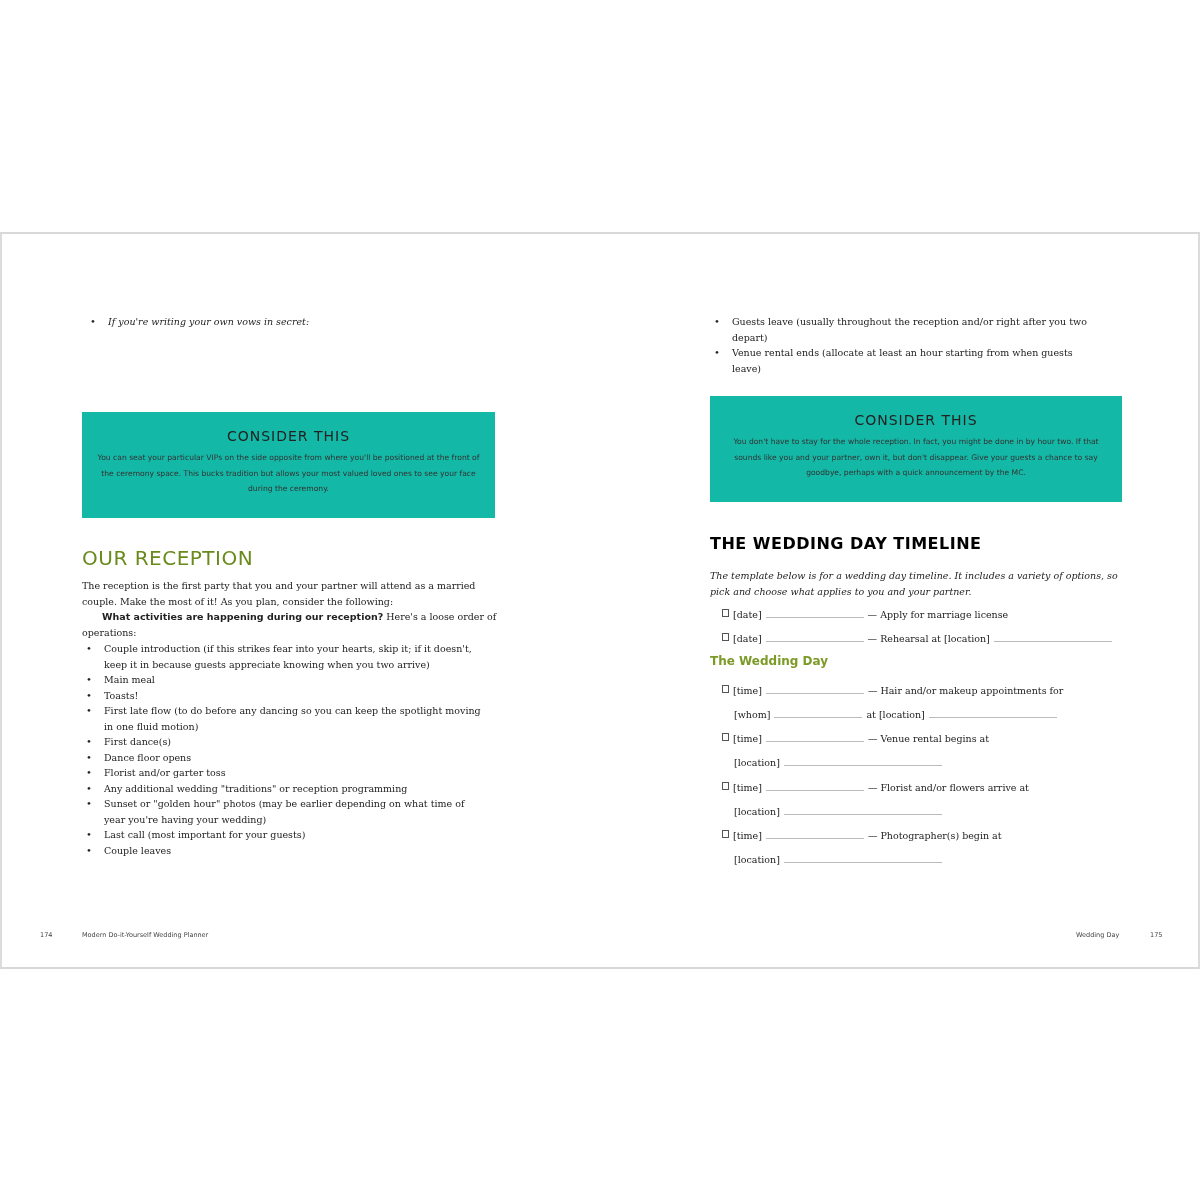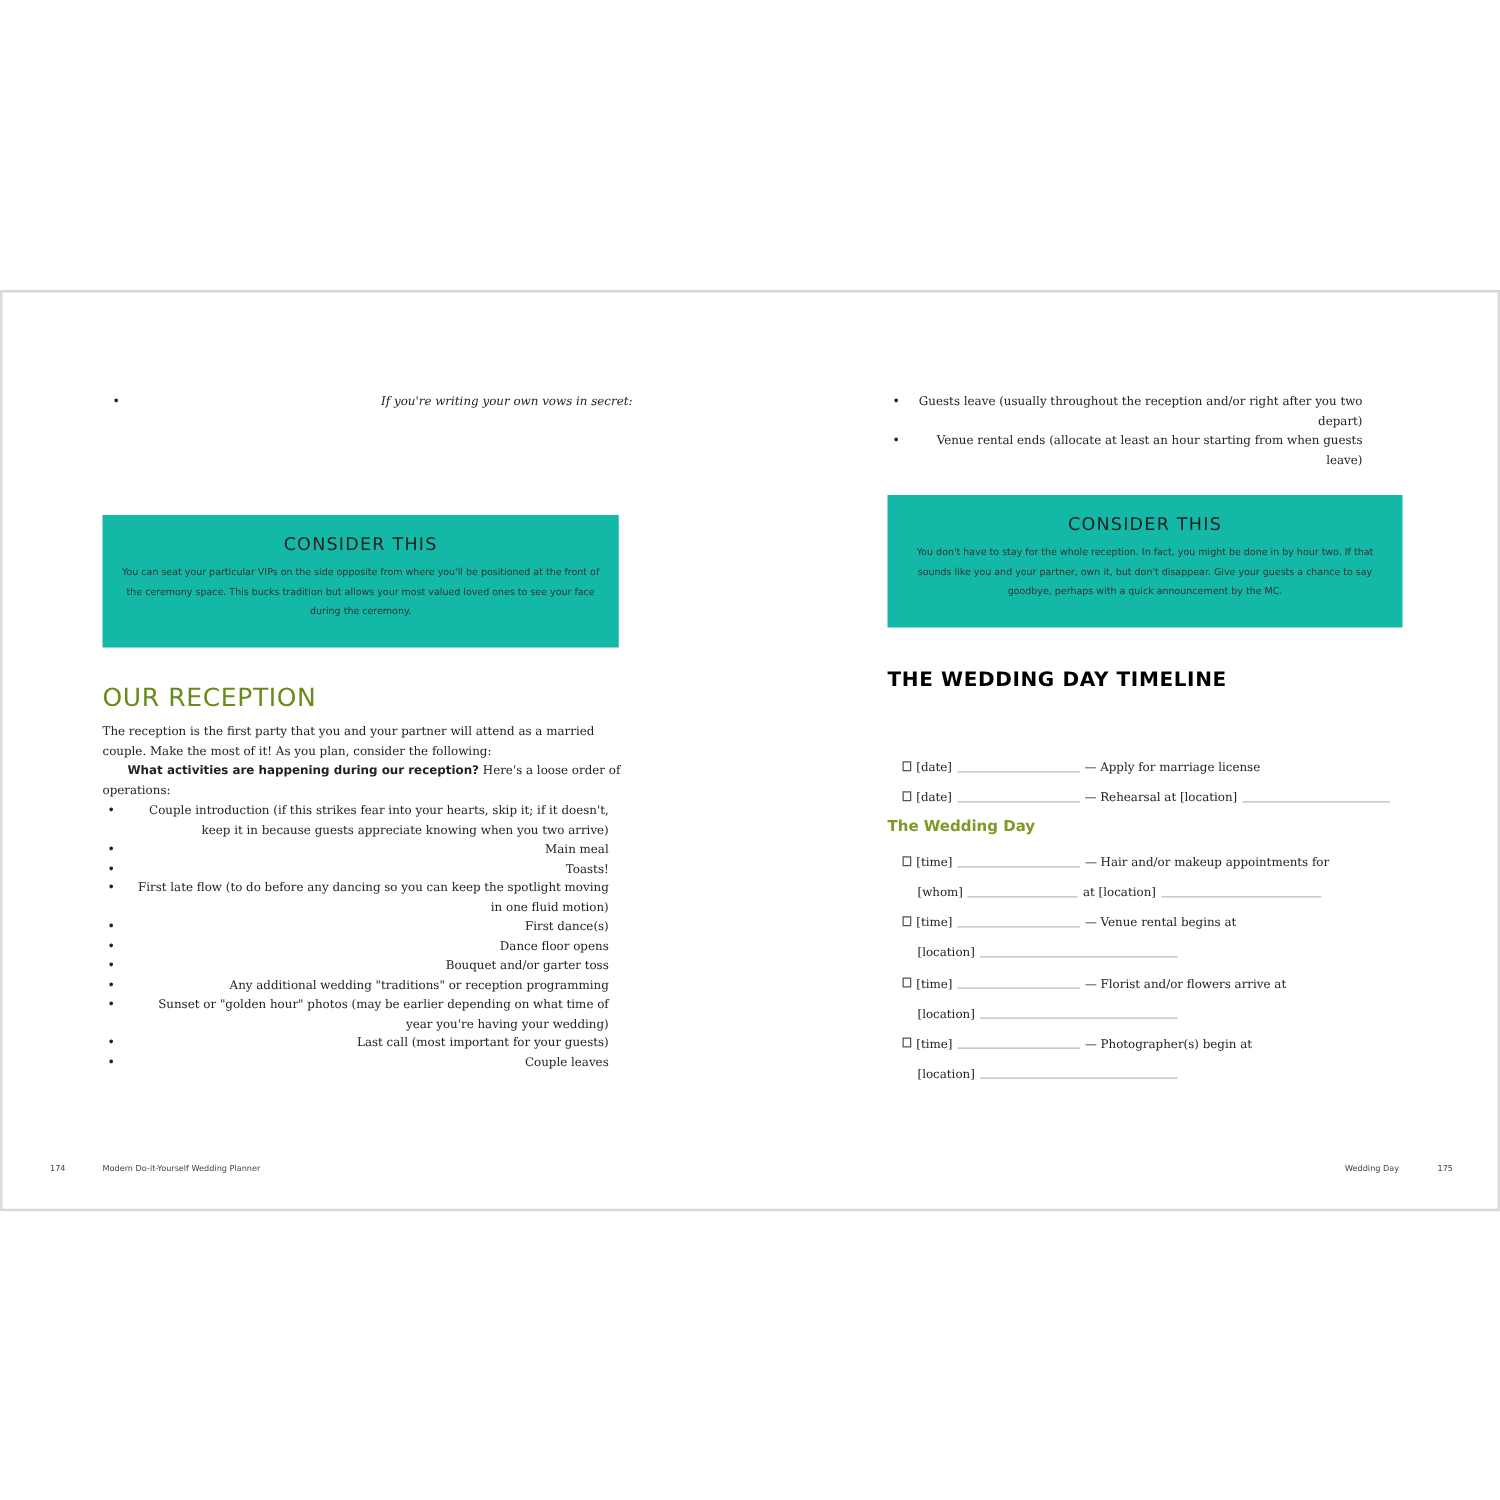--- a/index.html
+++ b/index.html
@@ -12,21 +12,21 @@
     border-top: 2px solid #d8d8d8;
     border-bottom: 2px solid #d8d8d8;
     border-left: 2px solid #dcdcdc;
     border-right: 2px solid #dcdcdc;
   }
   .page { position: absolute; top: 0; height: 100%; }
   .page.left { left: 0; width: 600px; }
   .page.right { left: 600px; width: 600px; }
 
   .bullets { position: absolute; font-size: 9.5px; line-height: 15.5px; }
-  .bullets ul { list-style: none; text-align: right; }
+  .bullets ul { list-style: none; }
   .bullets li { position: relative; padding-left: 22px; }
   .bullets li::before { content: "•"; position: absolute; left: 4px; top: 0; font-size: 10px; }
   .bullets ul ul li { padding-left: 18px; }
   .bullets ul ul { margin-left: 18px; }
   .ital { font-style: italic; }
 
   .consider {
     position: absolute; background: #14b8a6;
     padding: 16px 14px 14px 14px;
   }
@@ -84,21 +84,21 @@
     </div>
 
     <div class="bullets" style="left:80px; top:407px; width:405px;">
       <ul>
         <li><span>Couple introduction (if this strikes fear into your hearts, skip it; if it doesn't, keep it in because guests appreciate knowing when you two arrive)</span></li>
         <li><span>Main meal</span></li>
         <li><span>Toasts!</span></li>
         <li><span>First late flow (to do before any dancing so you can keep the spotlight moving in one fluid motion)</span></li>
         <li><span>First dance(s)</span></li>
         <li><span>Dance floor opens</span></li>
-        <li><span>Bouquet and/or garter toss</span></li>
+        <li><span>Florist and/or garter toss</span></li>
         <li><span>Any additional wedding "traditions" or reception programming</span></li>
         <li><span>Sunset or "golden hour" photos (may be earlier depending on what time of year you're having your wedding)</span></li>
         <li><span>Last call (most important for your guests)</span></li>
         <li><span>Couple leaves</span></li>
       </ul>
     </div>
 
     <div class="footer" style="left:38px;">174</div>
     <div class="footer" style="left:80px;">Modern Do-it-Yourself Wedding Planner</div>
   </div>
@@ -112,20 +112,21 @@
       </ul>
     </div>
 
     <div class="consider" style="left:108px; top:162px; width:412px; height:106px;">
       <h3>CONSIDER THIS</h3>
       <p>You don't have to stay for the whole reception. In fact, you might be done in by hour two. If that sounds like you and your partner, own it, but don't disappear. Give your guests a chance to say goodbye, perhaps with a quick announcement by the MC.</p>
     </div>
 
     <div class="section-title red" style="left:108px; top:300px; font-size:16px; font-weight:bold;">THE WEDDING DAY TIMELINE</div>
 
+    <div class="body-text ital" style="left:108px; top:334px; width:415px;">The template below is for a wedding day timeline. It includes a variety of options, so pick and choose what applies to you and your partner.</div>
 
     <div class="timeline" style="left:120px; top:370px; width:400px; height:280px;">
       <div class="trow" style="top:0;">
         <span class="cb"></span>
         <span>[date]</span>
         <span class="blank" style="width:98px;"></span>
         <span>— Apply for marriage license</span>
       </div>
       <div class="trow" style="top:24px;">
         <span class="cb"></span>

